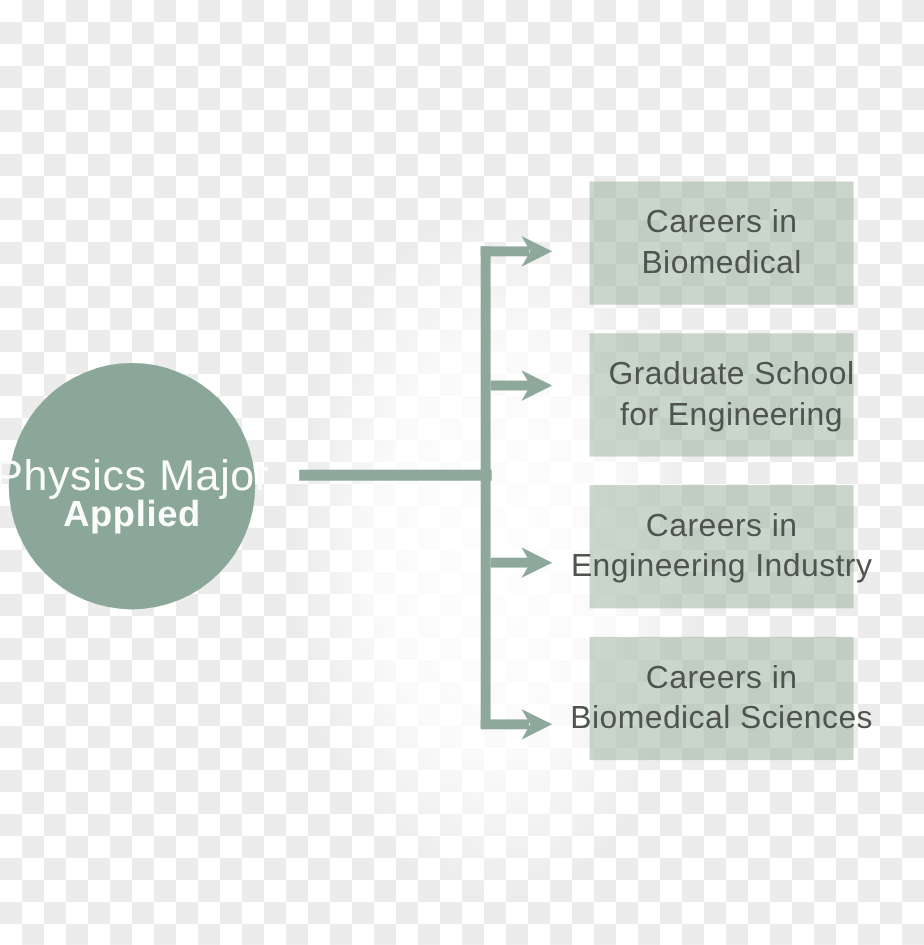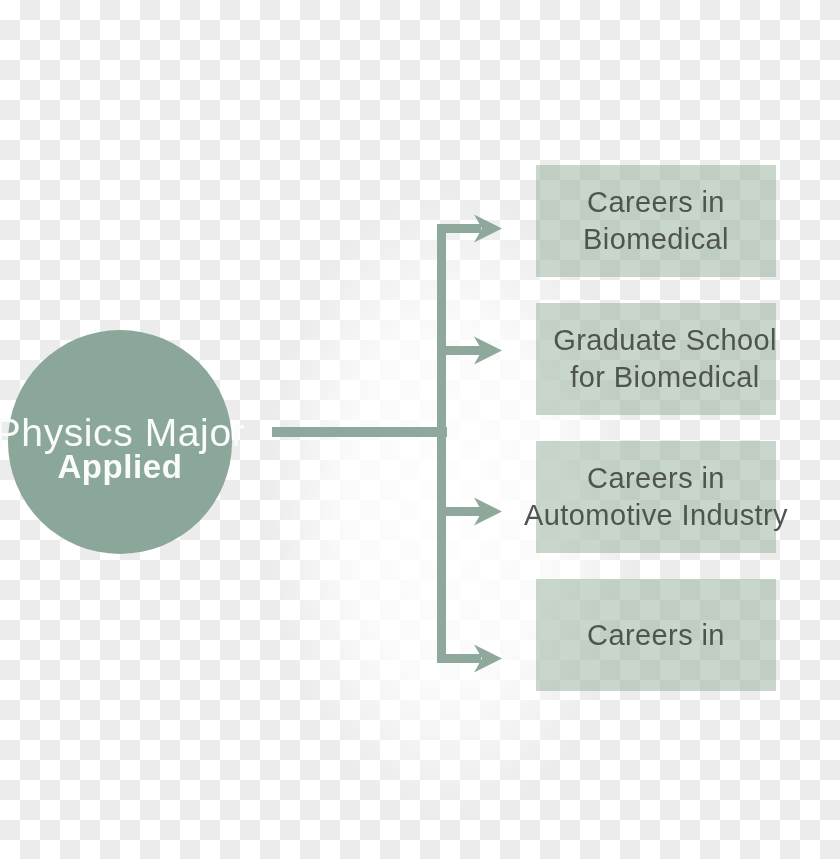--- a/index.html
+++ b/index.html
@@ -122,25 +122,26 @@
     </div>
   </div>
 
   <div class="branch-box box-1">
     <div class="line">Careers in</div>
     <div class="line">Biomedical</div>
   </div>
 
   <div class="branch-box box-2">
     <div class="line">Graduate School</div>
-    <div class="line">for Biomedical</div>
+    <div class="line">for Engineering</div>
   </div>
 
   <div class="branch-box box-3">
     <div class="line">Careers in</div>
-    <div class="line">Automotive Industry</div>
+    <div class="line">Engineering Industry</div>
   </div>
 
   <div class="branch-box box-4">
     <div class="line">Careers in</div>
+    <div class="line">Biomedical Sciences</div>
   </div>
 
 </div>
 
 </body></html>

